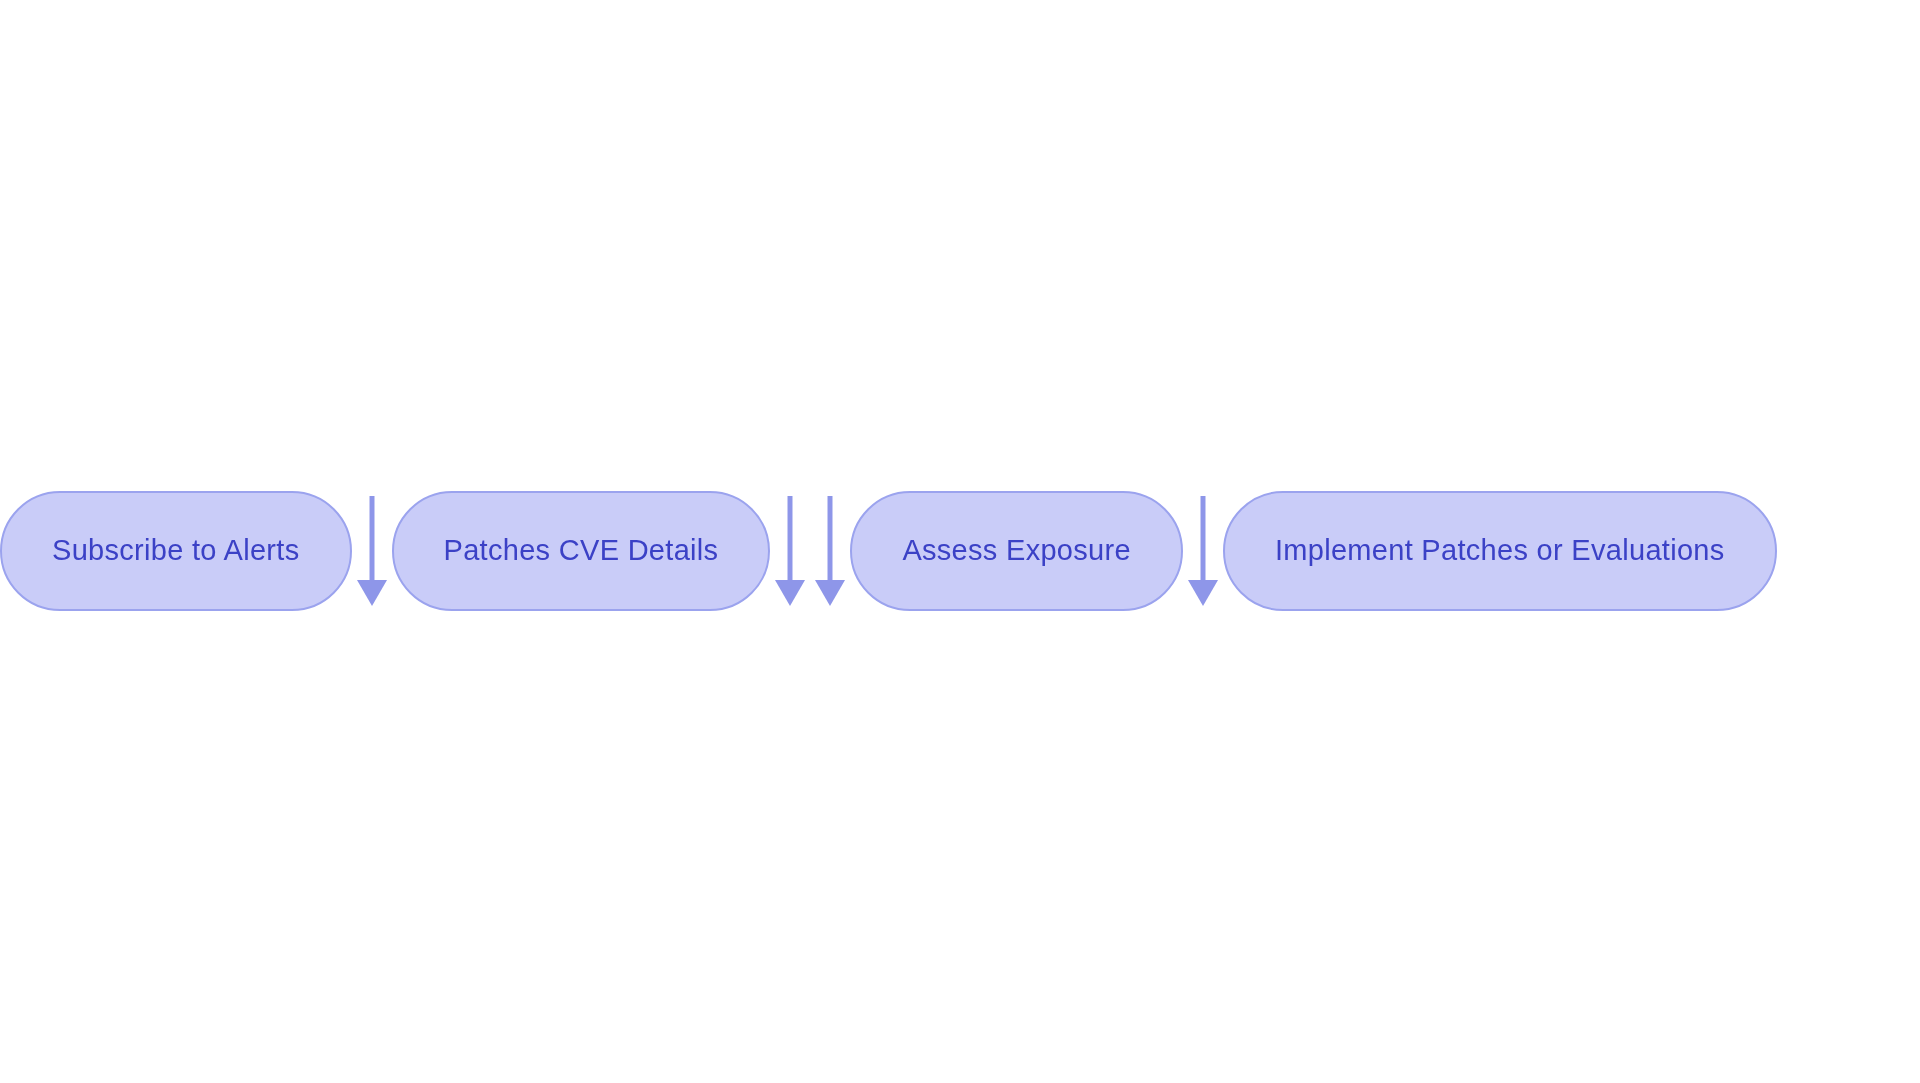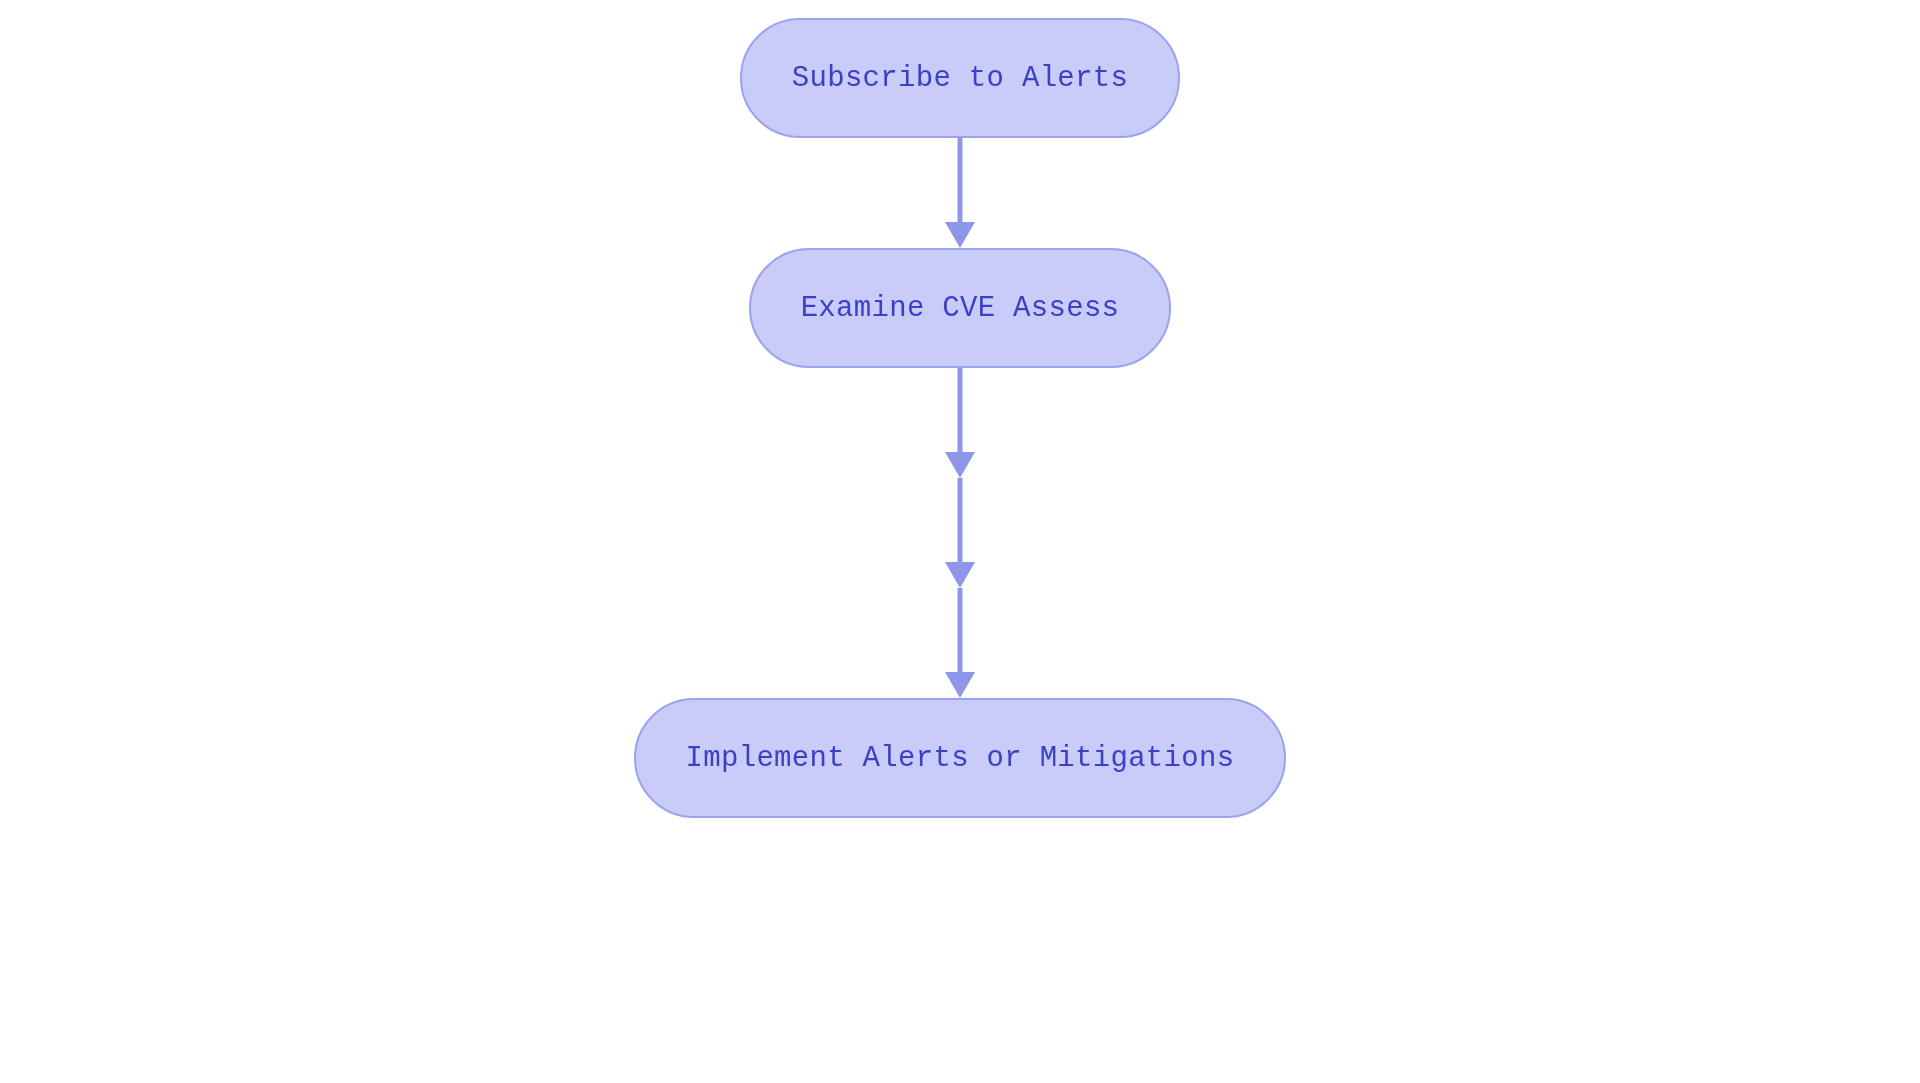--- a/index.html
+++ b/index.html
@@ -14,24 +14,23 @@
     width: 1920px;
     height: 1083px;
     background: var(--page-bg);
     font-family: "Liberation Sans", sans-serif;
     overflow: hidden;
   }
   .canvas {
     width: 100%;
     height: 100%;
     display: flex;
-    flex-direction: column;
+    flex-direction: row;
     align-items: center;
     padding-top: 18px;
-    font-family: Liberation Mono, monospace;
   }
   .node {
     height: 120px;
     min-height: 120px;
     border-radius: 60px;
     background: var(--node-fill);
     border: 2px solid var(--node-border);
     display: flex;
     align-items: center;
     justify-content: center;
@@ -64,36 +63,39 @@
   <div class="node">
     <span class="node-label">Subscribe to Alerts</span>
   </div>
 
   <svg class="connector" width="40" height="110" viewBox="0 0 40 110" xmlns="http://www.w3.org/2000/svg">
     <line x1="20" y1="0" x2="20" y2="86"></line>
     <path d="M 5 84 L 35 84 L 20 110 Z"></path>
   </svg>
 
   <div class="node">
-    <span class="node-label">Examine CVE Assess</span>
+    <span class="node-label">Patches CVE Details</span>
   </div>
 
   <svg class="connector" width="40" height="110" viewBox="0 0 40 110" xmlns="http://www.w3.org/2000/svg">
     <line x1="20" y1="0" x2="20" y2="86"></line>
     <path d="M 5 84 L 35 84 L 20 110 Z"></path>
   </svg>
 
 
   <svg class="connector" width="40" height="110" viewBox="0 0 40 110" xmlns="http://www.w3.org/2000/svg">
     <line x1="20" y1="0" x2="20" y2="86"></line>
     <path d="M 5 84 L 35 84 L 20 110 Z"></path>
   </svg>
 
+  <div class="node">
+    <span class="node-label">Assess Exposure</span>
+  </div>
 
   <svg class="connector" width="40" height="110" viewBox="0 0 40 110" xmlns="http://www.w3.org/2000/svg">
     <line x1="20" y1="0" x2="20" y2="86"></line>
     <path d="M 5 84 L 35 84 L 20 110 Z"></path>
   </svg>
 
   <div class="node">
-    <span class="node-label">Implement Alerts or Mitigations</span>
+    <span class="node-label">Implement Patches or Evaluations</span>
   </div>
 </div>
 
 </body></html>

